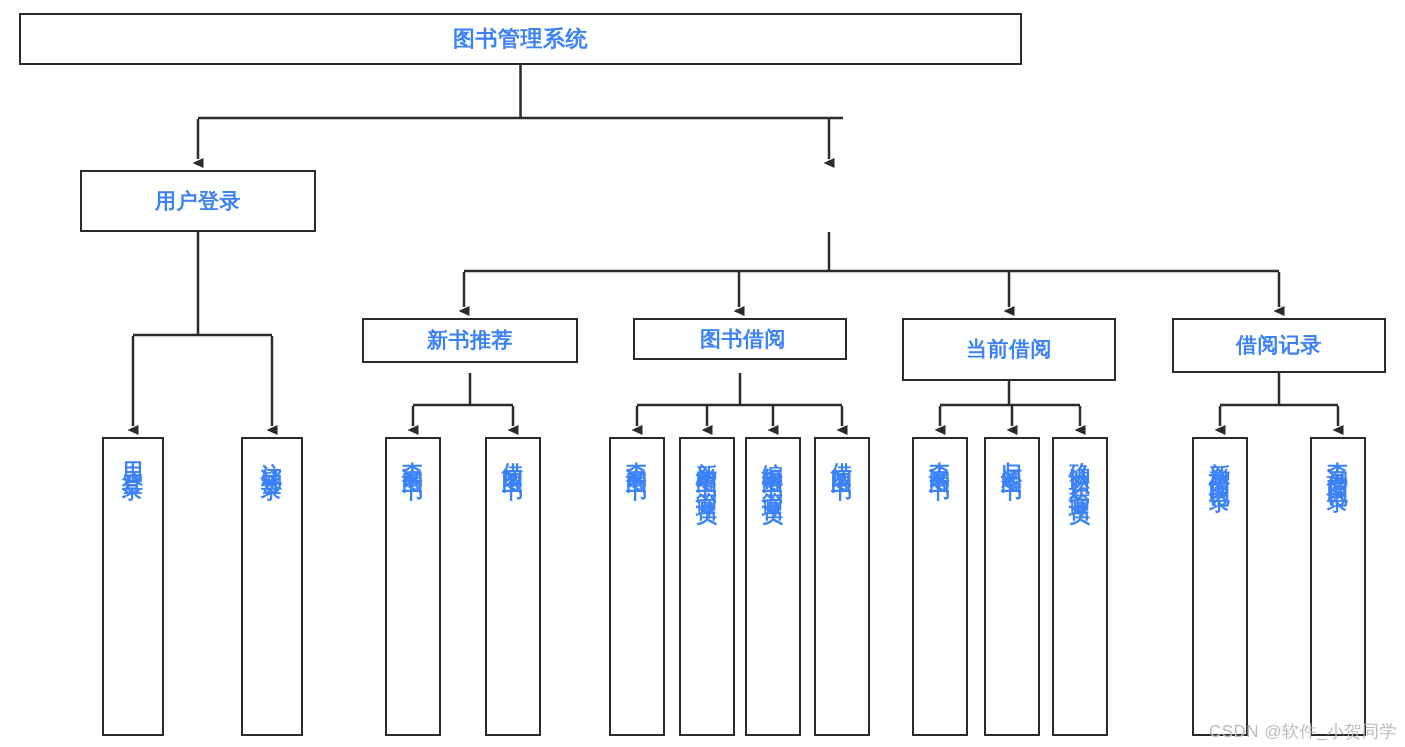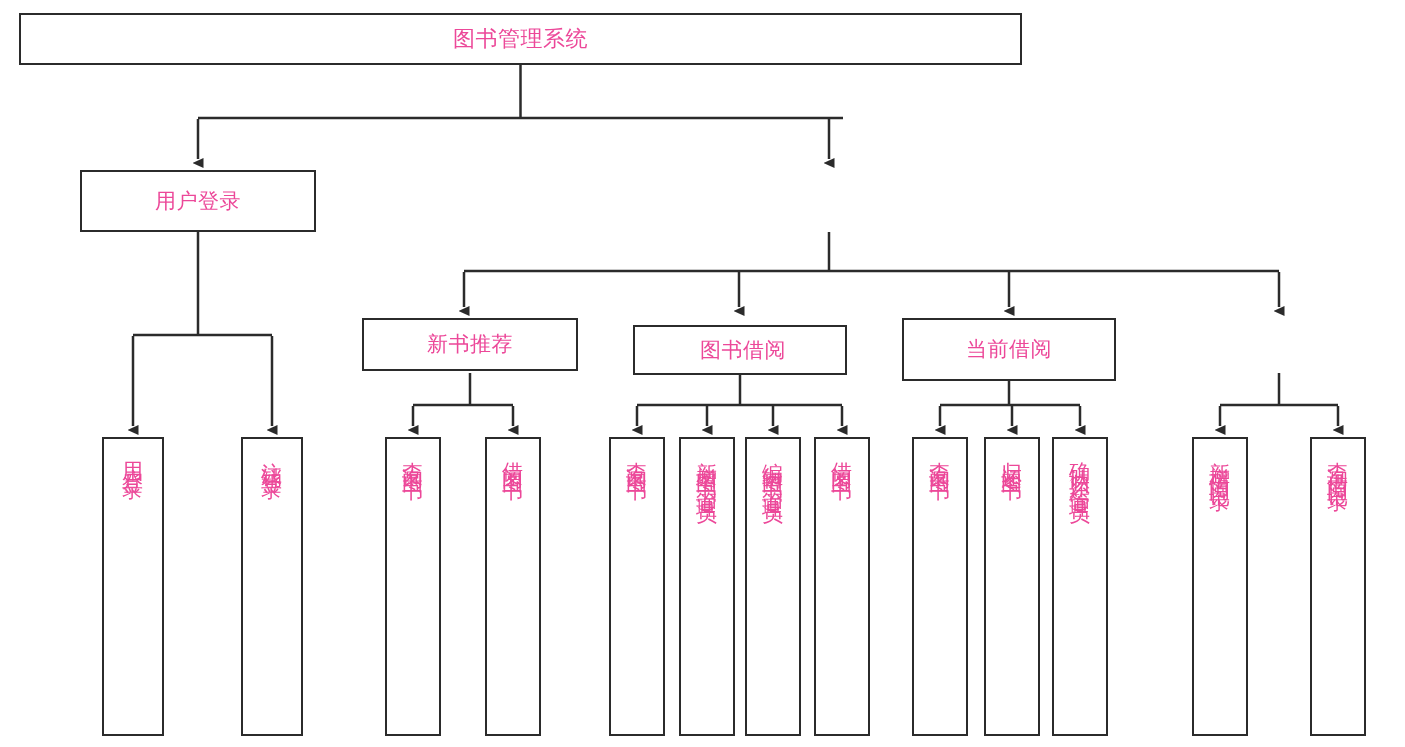--- a/index.html
+++ b/index.html
@@ -34,21 +34,22 @@
     display: flex;
     align-items: center;
     justify-content: center;
     text-align: center;
     z-index: 2;
   }
   .node .label {
     display: block;
     line-height: 1.18;
     letter-spacing: 0.5px;
-    color: #ec4899;
+    color: #3b82f6;
+    font-weight: bold;
   }
   
   .node.h .label {
     font-size: 21px;
     white-space: nowrap;
   }
   .node.root .label {
     font-size: 22px;
   }
   
@@ -144,29 +145,32 @@
   </svg>
 
   <div class="node h root" style="left:19px; top:13px; width:1003px; height:52px;">
     <span class="label">图书管理系统</span>
   </div>
 
   <div class="node h" style="left:80px; top:170px; width:236px; height:62px;">
     <span class="label">用户登录</span>
   </div>
 
-  <div class="node h" style="left:362px; top:318px; width:216px; height:53px;">
+  <div class="node h" style="left:362px; top:318px; width:216px; height:45px;">
     <span class="label">新书推荐</span>
   </div>
-  <div class="node h" style="left:633px; top:325px; width:214px; height:50px;padding-left:6px;">
+  <div class="node h" style="left:633px; top:318px; width:214px; height:42px;padding-left:6px;">
     <span class="label">图书借阅</span>
   </div>
   <div class="node h" style="left:902px; top:318px; width:214px; height:63px;">
     <span class="label">当前借阅</span>
   </div>
+  <div class="node h" style="left:1172px; top:318px; width:214px; height:55px;">
+    <span class="label">借阅记录</span>
+  </div>
 
   <div class="node v" style="left:102px; top:437px; width:62px; height:299px;">
     <span class="label">用户登录</span>
   </div>
   <div class="node v" style="left:241px; top:437px; width:62px; height:299px;">
     <span class="label">注销登录</span>
   </div>
   <div class="node v" style="left:385px; top:437px; width:56px; height:299px;">
     <span class="label">查询图书</span>
   </div>
@@ -194,14 +198,15 @@
   <div class="node v" style="left:1052px; top:437px; width:56px; height:299px;">
     <span class="label">确认归还（管理员）</span>
   </div>
   <div class="node v" style="left:1192px; top:437px; width:56px; height:299px;">
     <span class="label">新增借阅记录</span>
   </div>
   <div class="node v" style="left:1310px; top:437px; width:56px; height:299px;">
     <span class="label">查询借阅记录</span>
   </div>
 
+  <div class="watermark">CSDN @软件_小贺同学</div>
 
 </div>
 
 </body></html>

